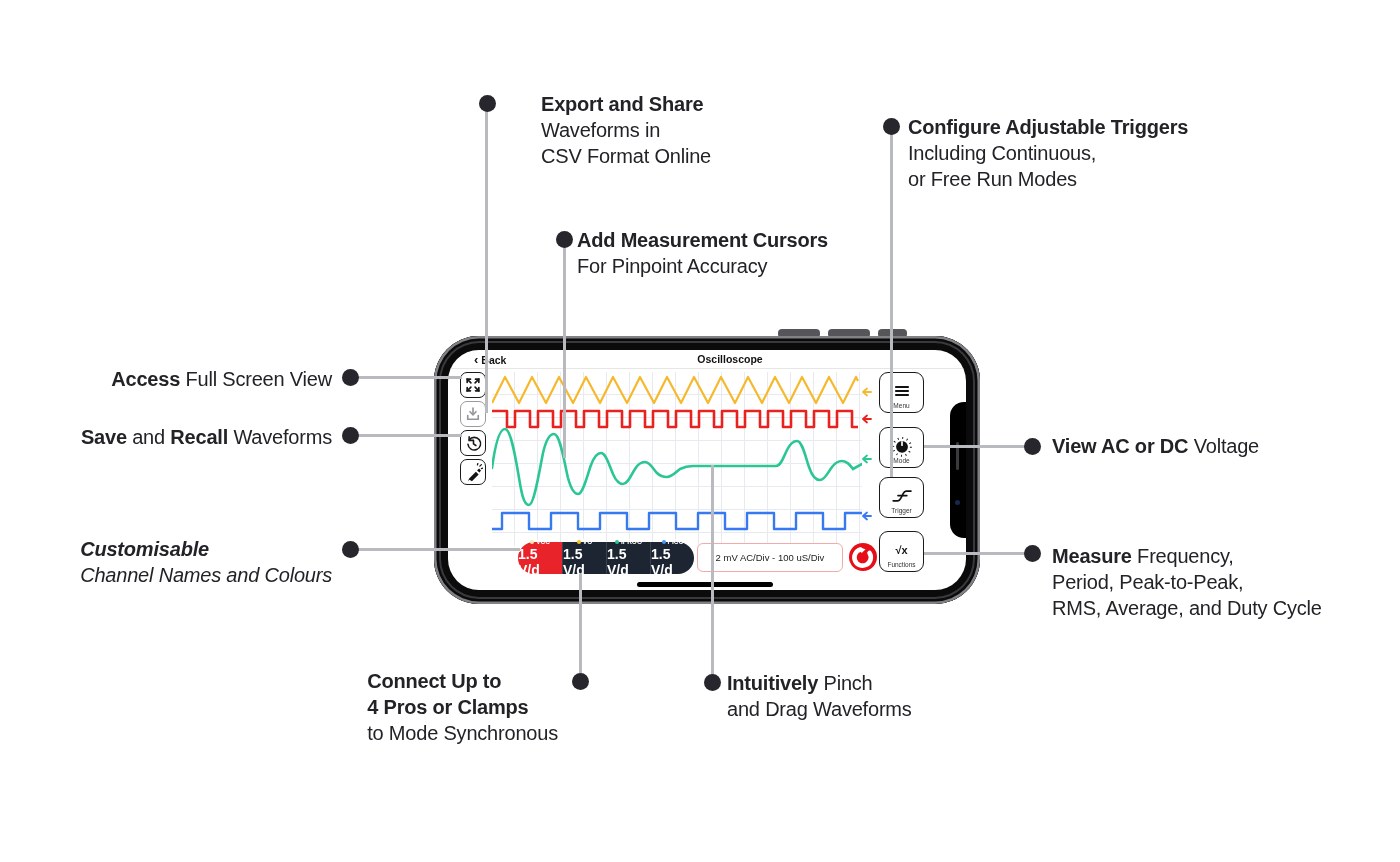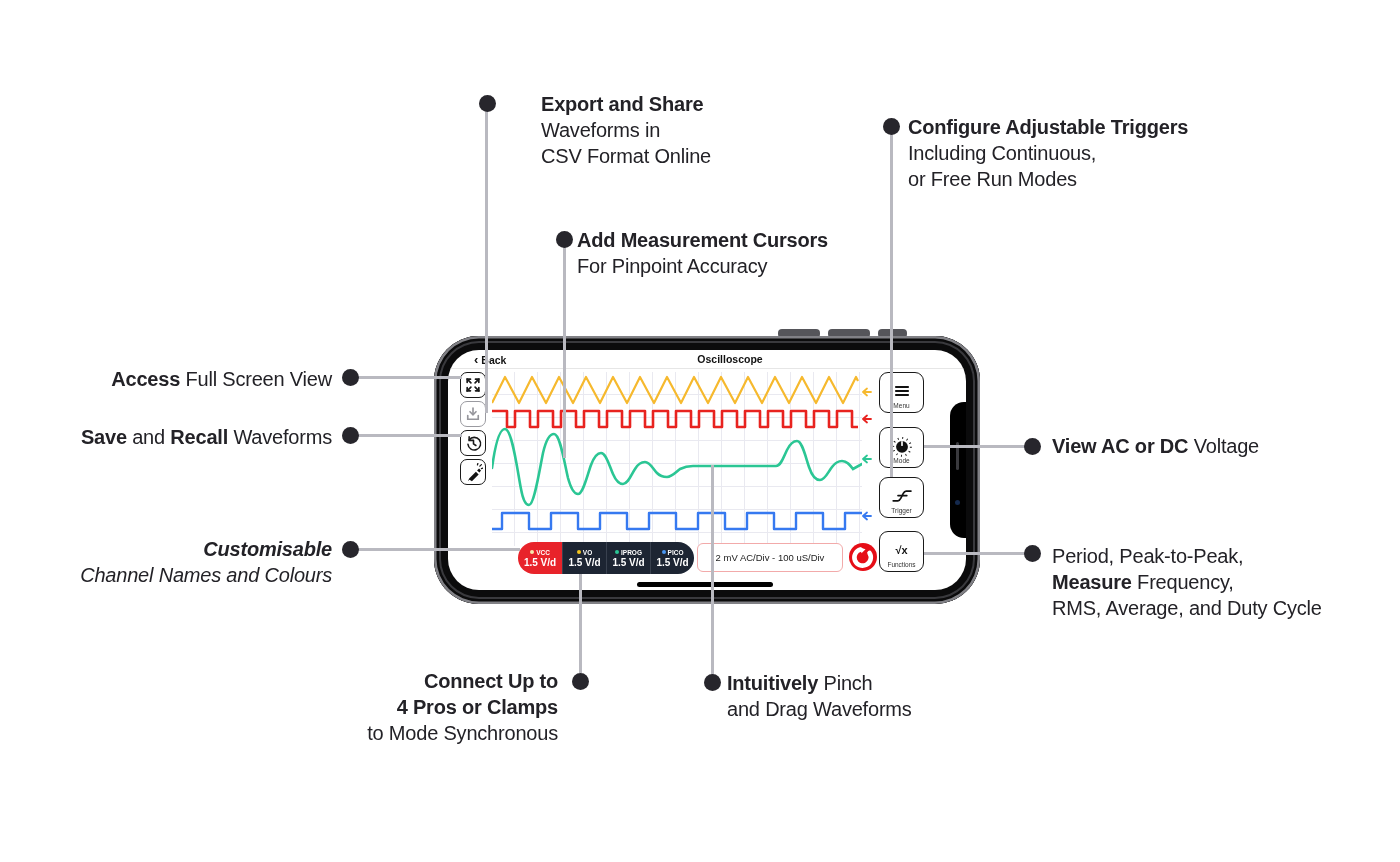--- a/index.html
+++ b/index.html
@@ -2,21 +2,21 @@
 <html><head>
 <meta charset="utf-8">
 <style>
   html,body{margin:0;padding:0;}
   body{position:relative;width:1400px;height:862px;background:#ffffff;
        font-family:"Liberation Sans", sans-serif;color:#232227;overflow:hidden;}
 
   
   .callout{position:absolute;font-size:20px;line-height:26px;letter-spacing:-0.2px;z-index:70;white-space:nowrap;}
   .callout .b{font-weight:700;}
-  .al-right{text-align:right;}
+  .al-right{text-align:left;}
 
   #co-export{left:541px;top:91px;}
   #co-cursors{left:577px;top:227px;}
   #co-triggers{left:908px;top:114px;}
   #co-access{right:1068px;top:366px;}
   #co-save{right:1068px;top:424px;}
   #co-custom{right:1068px;top:536px;font-style:italic;}
   #co-viewac{left:1052px;top:433px;text-align:right;}
   #co-measure{left:1052px;top:543px;}
   #co-connect{right:842px;top:668px;}
@@ -58,21 +58,21 @@
   .rbtn .ic{height:20px;display:flex;align-items:center;justify-content:center;}
   .sqrt{font-size:11px;font-weight:700;color:#111;}
 
   .chip{position:absolute;top:192px;width:44px;height:32px;background:#1d2533;color:#fff;box-sizing:border-box;
         display:flex;flex-direction:column;align-items:center;justify-content:center;gap:1px;}
   .chip + .chip{border-left:1px solid #39414f;}
   .chip.first{border-radius:16px 0 0 16px;border-left:none;}
   .chip.last{border-radius:0 16px 16px 0;}
   .chip-name{font-size:6.5px;font-weight:700;display:flex;align-items:center;gap:2px;}
   .chip-dot{display:inline-block;width:4px;height:4px;border-radius:50%;}
-  .chip-val{font-size:10px;font-weight:700;}
+  .chip-val{font-size:14px;font-weight:700;}
 
   .readout{position:absolute;left:249px;top:193px;width:146px;height:29px;box-sizing:border-box;
            border:1.6px solid #f2aaaa;border-radius:6px;background:#fff;
            display:flex;align-items:center;justify-content:center;font-size:9.5px;color:#222;}
   .logo{position:absolute;left:400px;top:192px;width:30px;height:30px;}
   .homebar{position:absolute;left:189px;top:232px;width:136px;height:5px;border-radius:3px;background:#000;}
 </style>
 </head>
 <body>
 
@@ -279,22 +279,22 @@
     <div><span class="b">Save</span><span> and </span><span class="b">Recall</span><span> Waveforms</span></div>
   </div>
 <div class="callout al-right" id="co-custom">
     <div><span class="b">Customisable</span></div>
     <div><span>Channel Names and Colours</span></div>
   </div>
 <div class="callout" id="co-viewac">
     <div><span class="b">View AC or DC</span><span> Voltage</span></div>
   </div>
 <div class="callout" id="co-measure">
+    <div><span class="b">Measure</span><span> Frequency,</span></div>
     <div><span>Period, Peak-to-Peak,</span></div>
-    <div><span class="b">Measure</span><span> Frequency,</span></div>
     <div><span>RMS, Average, and Duty Cycle</span></div>
   </div>
 <div class="callout al-right" id="co-connect">
     <div><span class="b">Connect Up to</span></div>
     <div><span class="b">4 Pros or Clamps</span></div>
     <div><span>to Mode Synchronous</span></div>
   </div>
 <div class="callout" id="co-intuit">
     <div><span class="b">Intuitively</span><span> Pinch</span></div>
     <div><span>and Drag Waveforms</span></div>

